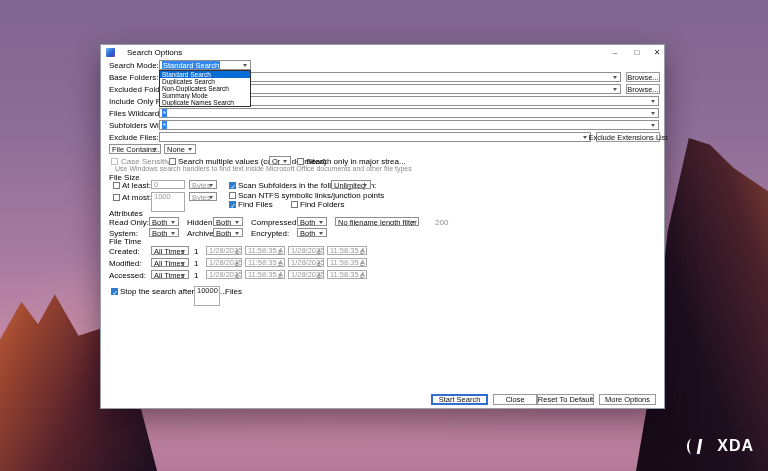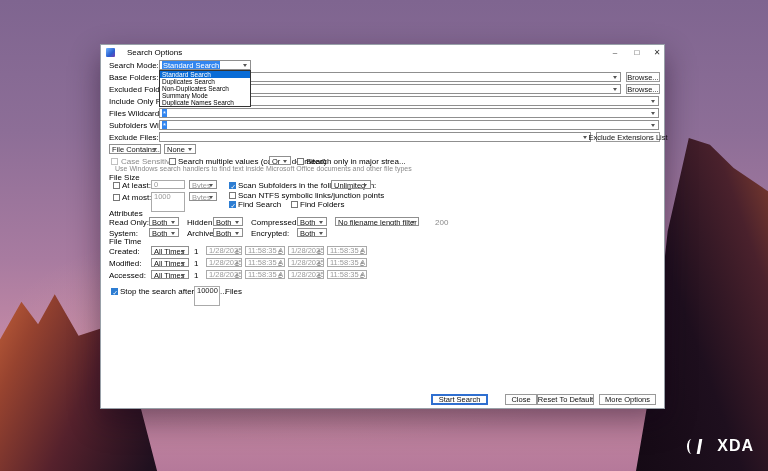--- a/index.html
+++ b/index.html
@@ -156,21 +156,21 @@
     <div class="combo dis" style="left:88px;top:147px;width:28px;height:9px">Bytes</div>
 
     <span class="cb on" style="left:128px;top:137px"></span>
     <span class="lbl" style="left:137px;top:136px">Scan Subfolders in the following depth:</span>
     <div class="combo" style="left:230px;top:135px;width:40px;height:9px">Unlimited</div>
 
     <span class="cb" style="left:128px;top:147px"></span>
     <span class="lbl" style="left:137px;top:146px">Scan NTFS symbolic links/junction points</span>
 
     <span class="cb on" style="left:128px;top:156px"></span>
-    <span class="lbl" style="left:137px;top:155px">Find Search</span>
+    <span class="lbl" style="left:137px;top:155px">Find Files</span>
     <span class="cb" style="left:190px;top:156px"></span>
     <span class="lbl" style="left:199px;top:155px">Find Folders</span>
 
     <span class="group-title" style="left:8px;top:164px">Attributes</span>
 
     <span class="lbl" style="left:8px;top:173px">Read Only:</span>
     <div class="combo" style="left:48px;top:172px;width:30px;height:9px">Both</div>
     <span class="lbl" style="left:86px;top:173px">Hidden:</span>
     <div class="combo" style="left:112px;top:172px;width:30px;height:9px">Both</div>
     <span class="lbl" style="left:150px;top:173px">Compressed:</span>
@@ -210,18 +210,18 @@
     <div class="field dis spinfield" style="left:144px;top:225px;width:40px;height:9px">11:58:35 A</div>
     <div class="field dis spinfield" style="left:187px;top:225px;width:36px;height:9px">1/28/2025</div>
     <div class="field dis spinfield" style="left:226px;top:225px;width:40px;height:9px">11:58:35 A</div>
 
     <span class="cb on" style="left:10px;top:243px"></span>
     <span class="lbl" style="left:19px;top:242px">Stop the search after finding...</span>
     <div class="field" style="left:93px;top:241px;width:26px;height:20px">10000</div>
     <span class="lbl" style="left:124px;top:242px">Files</span>
 
     <div class="btn big primary" style="left:330px;top:349px;width:57px">Start Search</div>
-    <div class="btn big" style="left:404px;top:349px;width:32px">Close</div>
+    <div class="btn big" style="left:392px;top:349px;width:44px">Close</div>
     <div class="btn big" style="left:436px;top:349px;width:57px">Reset To Default</div>
     <div class="btn big" style="left:498px;top:349px;width:57px">More Options</div>
 
   </div>
 </div>
 
 </body></html>

